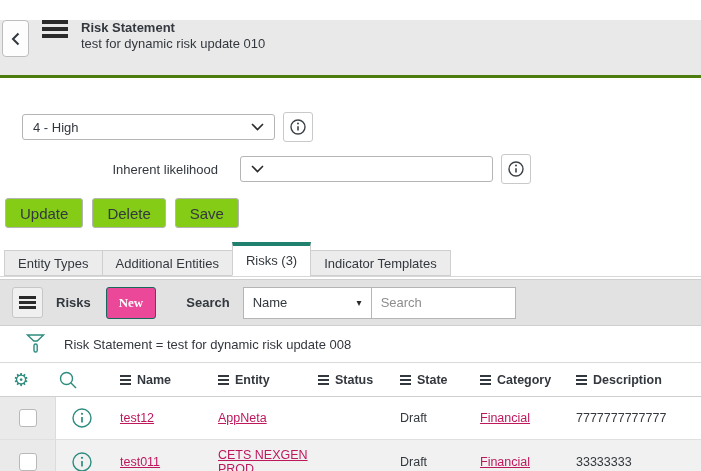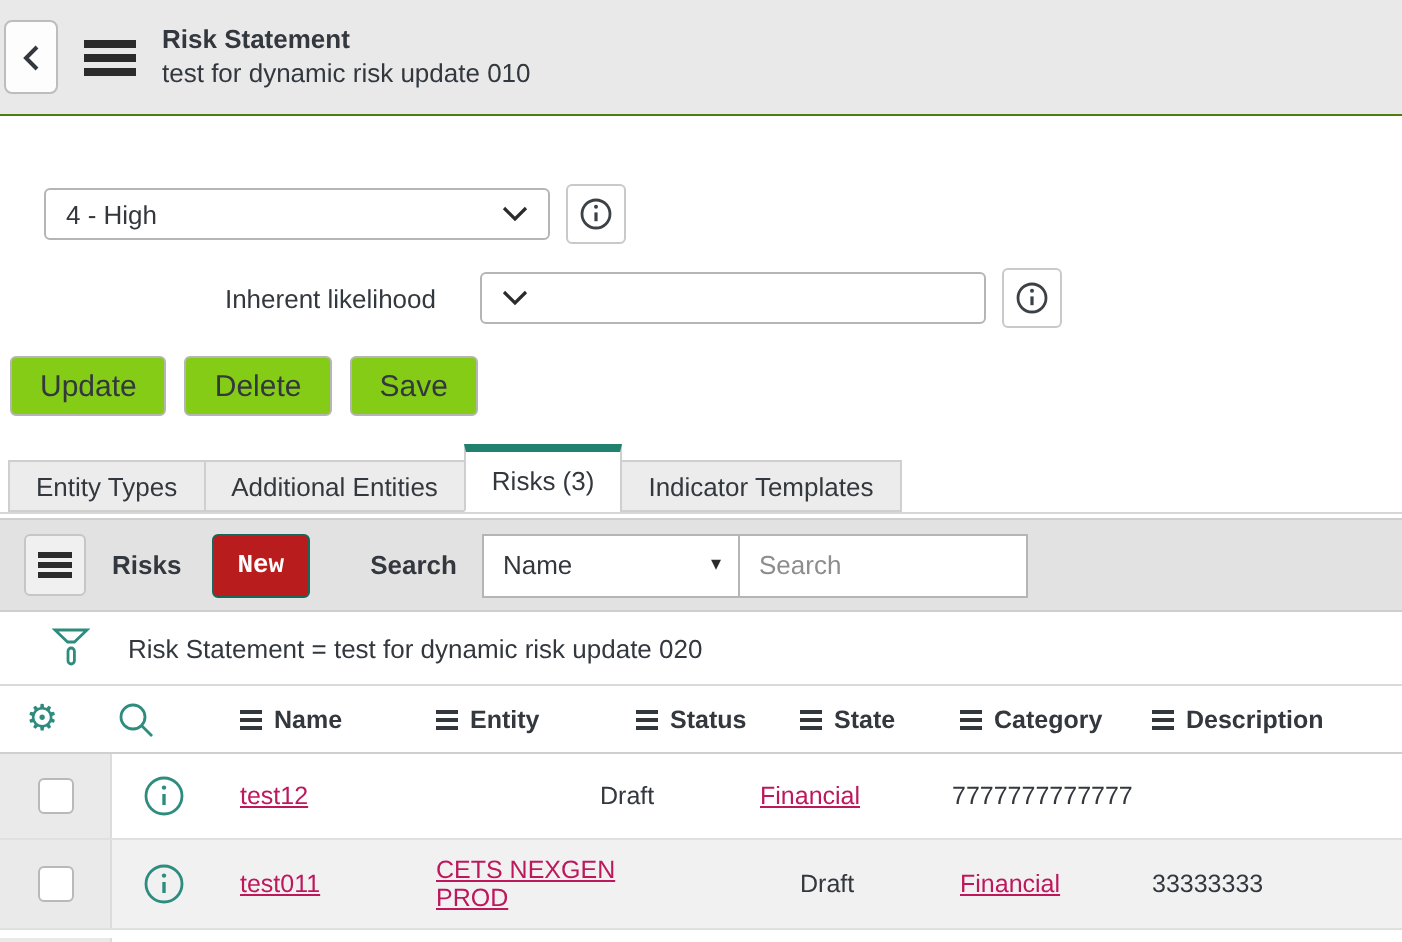--- a/index.html
+++ b/index.html
@@ -3,22 +3,22 @@
 <meta charset="utf-8">
 <style>
   * { box-sizing: border-box; margin: 0; padding: 0; }
   html,body { width: 701px; height: 471px; }
   body {
     font-family: "Liberation Sans", "DejaVu Sans", sans-serif;
     font-size: 13px; color: #33383e; background: #fff; overflow: hidden;
   }
   
   .hdr {
-    height: 58px; background: #e9e9e9; border-bottom: 1px solid #4d7c0f;
-    display: flex; align-items: center; padding-left: 2px;
+    height: 58px; background: #e9e9e9; border-bottom: 3px solid #4d7c0f;
+    display: flex; align-items: flex-start; padding-left: 2px; margin-top: 20px;
   }
   .back-btn {
     width: 27px; height: 37px; background: #fdfdfd; border: 1px solid #bdbdbd;
     border-radius: 4px; display: flex; align-items: center; justify-content: center;
     cursor: pointer; flex: none;
   }
   .burger-lg {
     width: 26px; height: 18px; margin-left: 13px; flex: none; cursor: pointer;
     background: repeating-linear-gradient(to bottom, #2b2b2b 0 4px, transparent 4px 7px);
   }
@@ -69,23 +69,23 @@
     width: 31px; height: 31px; background: #f0f0f0; border: 1px solid #c6c6c6;
     border-radius: 3px; display: flex; align-items: center; justify-content: center;
     cursor: pointer;
   }
   .burger-sm {
     width: 17px; height: 13px;
     background: repeating-linear-gradient(to bottom, #2b2b2b 0 3px, transparent 3px 5px);
   }
   .tb-title { font-weight: bold; margin: 0 15px 0 13px; }
   .new-btn {
-    background: #b91c1c; color: #fff; font-weight: bold; border: 1px solid #19675a;
+    background: #ec4899; color: #fff; font-weight: bold; border: 1px solid #19675a;
     border-radius: 3px; height: 32px; padding: 0 12px; cursor: pointer;
-    font-family: Liberation Mono, monospace; font-size: 13px;
+    font-family: Liberation Serif, serif; font-size: 13px;
   }
   .search-lbl { font-weight: bold; margin-left: 30px; }
   .col-select {
     margin-left: 13px; width: 129px; height: 32px; background: #fff;
     border: 1px solid #b5b5b5; display: flex; align-items: center;
     padding: 0 9px; cursor: pointer;
   }
   .col-select .val { flex: 1; }
   .tri { font-size: 10px; color: #2b2b2b; }
   .search-input {
@@ -224,21 +224,21 @@
   <input class="search-input" type="text" placeholder="Search" style="">
 </div>
 
 <div class="filterrow">
   <span>
     <svg width="19" height="23" viewBox="0 0 19 23">
       <path d="M1.5 2 h16 l-6.3 6 h-3.4 z" fill="none" stroke="#2e8c7e" stroke-width="1.4"></path>
       <rect x="8" y="11" width="3.2" height="8" rx="1.6" fill="none" stroke="#2e8c7e" stroke-width="1.4"></rect>
     </svg>
   </span>
-  <span class="ftext">Risk Statement = test for dynamic risk update 020</span>
+  <span class="ftext">Risk Statement = test for dynamic risk update 008</span>
 </div>
 
 <div class="grid-head">
   <div class="gear-cell">
     <span class="gear-glyph">⚙</span>
   </div>
   <div class="mag-cell">
     <span>
       <svg width="20" height="20" viewBox="0 0 20 20">
           <circle cx="8.5" cy="8.5" r="6" fill="none" stroke="#2e8c7e" stroke-width="1.4"></circle>
@@ -279,20 +279,21 @@
   <div class="infocell">
     <span>
       <svg width="22" height="22" viewBox="0 0 22 22">
           <circle cx="11" cy="11" r="9" fill="none" stroke="#2e8c7e" stroke-width="1.4"></circle>
           <line x1="11" y1="10" x2="11" y2="15.5" stroke="#2e8c7e" stroke-width="1.7"></line>
           <circle cx="11" cy="6.8" r="1.1" fill="#2e8c7e"></circle>
         </svg>
     </span>
   </div>
   <div class="col-name"><span class="glink">test12</span></div>
+  <div class="col-entity"><span class="glink">AppNeta</span></div>
   <div class="col-status"></div>
   <div class="col-state">Draft</div>
   <div class="col-cat"><span class="glink">Financial</span></div>
   <div class="col-desc">7777777777777</div>
 </div>
 
 <div class="grow r2">
   <div class="checkcell">
     <div class="checkbox"></div>
   </div>

